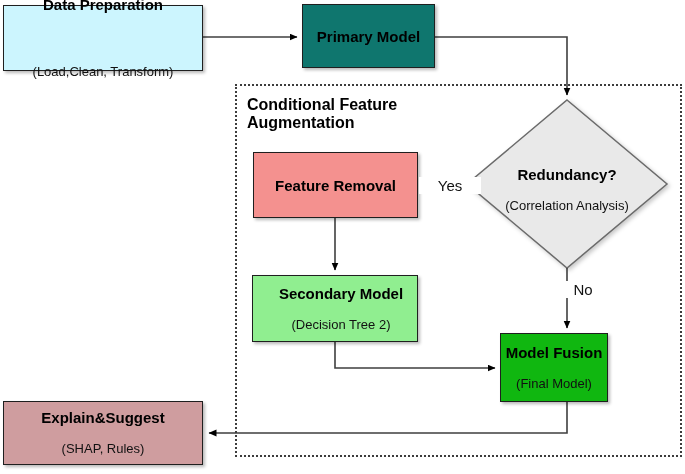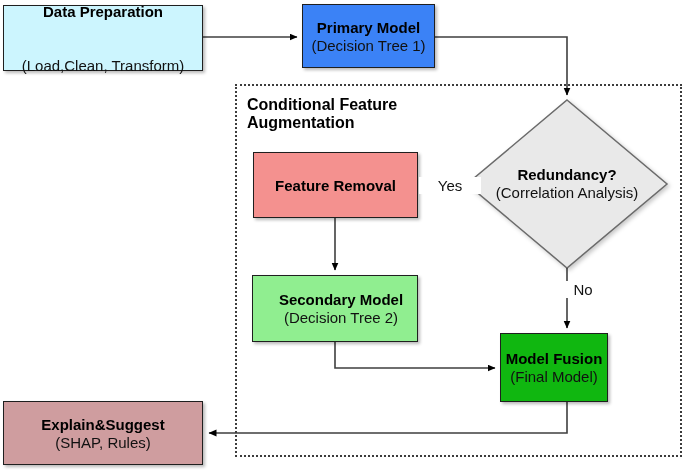--- a/index.html
+++ b/index.html
@@ -46,23 +46,24 @@
     box-shadow: 2px 2px 3px rgba(0,0,0,0.28);
     z-index: 2;
   }
   .node .title, .diamond-label .title {
     font-weight: bold;
     font-size: 15px;
     color: #000;
     line-height: 19px;
   }
   .node .subtitle, .diamond-label .subtitle {
-    font-size: 15px;
+    font-size: 13px;
     color: #111;
     line-height: 18px;
+    margin-top: 13px;
   }
   #node-data-preparation { left: 3px;   top: 5px;   width: 200px; height: 66px; }
   #node-primary-model    { left: 302px; top: 4px;   width: 133px; height: 64px; }
   #node-feature-removal  { left: 253px; top: 152px; width: 165px; height: 66px; }
   #node-secondary-model  { left: 252px; top: 275px; width: 166px; height: 67px; }
   #node-model-fusion     { left: 500px; top: 333px; width: 108px; height: 69px; }
   #node-explain-suggest  { left: 3px;   top: 401px; width: 200px; height: 64px; }
   .diamond-label {
     position: absolute;
     left: 467px; top: 165px;
@@ -109,23 +110,22 @@
     </g>
   </svg>
 
   <div class="container-label">Conditional Feature Augmentation</div>
 
   <div class="node" id="node-data-preparation" style="background-color: rgb(204, 245, 254); gap: 36px;">
     <div class="title">Data Preparation</div>
     <div class="subtitle">(Load,Clean, Transform)</div>
   </div>
 
-  <div class="node" id="node-primary-model" style="background-color: #3b82f6;">
+  <div class="node" id="node-primary-model" style="background-color: #0f766e;">
     <div class="title">Primary Model</div>
-    <div class="subtitle">(Decision Tree 1)</div>
   </div>
 
   <div class="diamond-label">
     <div class="title">Redundancy?</div>
     <div class="subtitle">(Correlation Analysis)</div>
   </div>
 
   <div class="node" id="node-feature-removal" style="background-color: rgb(244, 145, 143);">
     <div class="title">Feature Removal</div>
   </div>

